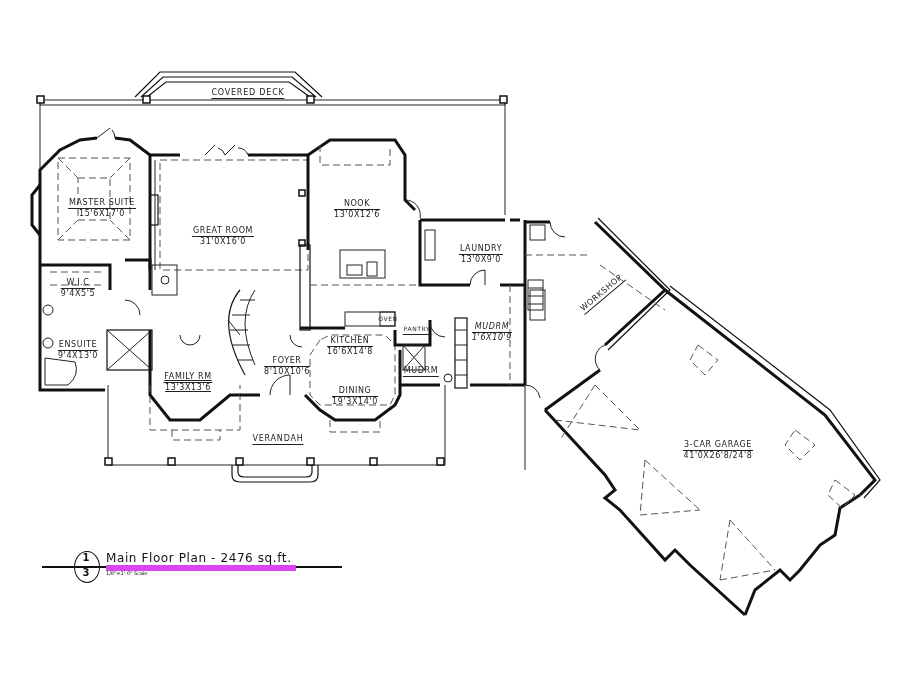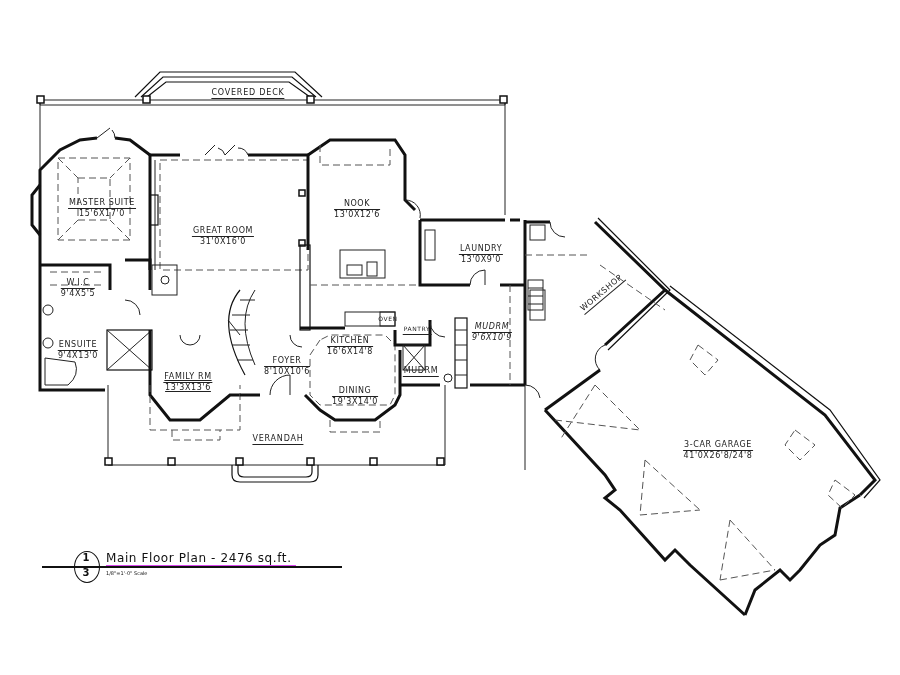--- a/index.html
+++ b/index.html
@@ -11,21 +11,21 @@
   .dash { fill:none; stroke:#555; stroke-width:1; stroke-dasharray:7 4; }
   .door { fill:none; stroke:#222; stroke-width:1; }
   .post { fill:#fff; stroke:#111; stroke-width:1.5; }
   .lbl { position:absolute; font-family:"DejaVu Sans", sans-serif; font-size:8px; letter-spacing:0.6px; color:#222; text-align:center; white-space:nowrap; line-height:10px; transform:translateX(-50%); }
   .lbl .name { display:block; border-bottom:1px solid #222; padding:0 1px; }
   .lbl .dim { display:block; }
   .deck-lbl { position:absolute; font-size:8px; letter-spacing:0.8px; color:#222; border-bottom:1px solid #222; transform:translateX(-50%); white-space:nowrap; line-height:10px; }
   .title-block { position:absolute; left:72px; top:547px; width:260px; height:40px; }
   .title-circle { position:absolute; left:2px; top:4px; width:24px; height:30px; border:1.5px solid #111; border-radius:50%; }
   .title-num { position:absolute; left:0; width:28px; text-align:center; font-size:10px; font-weight:bold; color:#111; }
-  .title-text { position:absolute; left:34px; top:4px; font-family:"DejaVu Sans", sans-serif; font-size:12px; letter-spacing:0.6px; color:#111; border-bottom:1px solid #d946ef; padding-right:4px; }
+  .title-text { position:absolute; left:34px; top:4px; font-family:"DejaVu Sans", sans-serif; font-size:12px; letter-spacing:0.6px; color:#111; border-bottom:6px solid #d946ef; padding-right:4px; }
   .title-scale { position:absolute; left:34px; top:23px; font-size:5px; color:#111; }
   .title-line { position:absolute; left:-30px; top:19px; width:300px; height:2px; background:#111; }
 </style>
 </head>
 <body>
 
 <svg width="900" height="675" viewBox="0 0 900 675">
 
   <g>
     <polyline class="thin" points="40,100 40,105 505,105 505,100 40,100"></polyline>
@@ -244,21 +244,21 @@
 <div class="lbl" style="left:287px; top:356px;">
   <span class="name">FOYER</span>
   <span class="dim">8'10X10'6</span>
 </div>
 <div class="lbl" style="left:355px; top:386px;">
   <span class="name">DINING</span>
   <span class="dim">19'3X14'0</span>
 </div>
 <div class="lbl" style="left:492px; top:322px;font-style:italic;">
   <span class="name">MUDRM</span>
-  <span class="dim">9'6X10'9</span>
+  <span class="dim">1'6X10'9</span>
 </div>
 <div class="lbl" style="left:421px; top:366px;">
   <span class="name">MUDRM</span>
 </div>
 <div class="lbl" style="left:417px; top:324px; font-size:6px;">
   <span class="name">PANTRY</span>
 </div>
 <div class="lbl" style="left:602px; top:288px; transform:translateX(-50%) rotate(-40deg);">
   <span class="name">WORKSHOP</span>
 </div>

